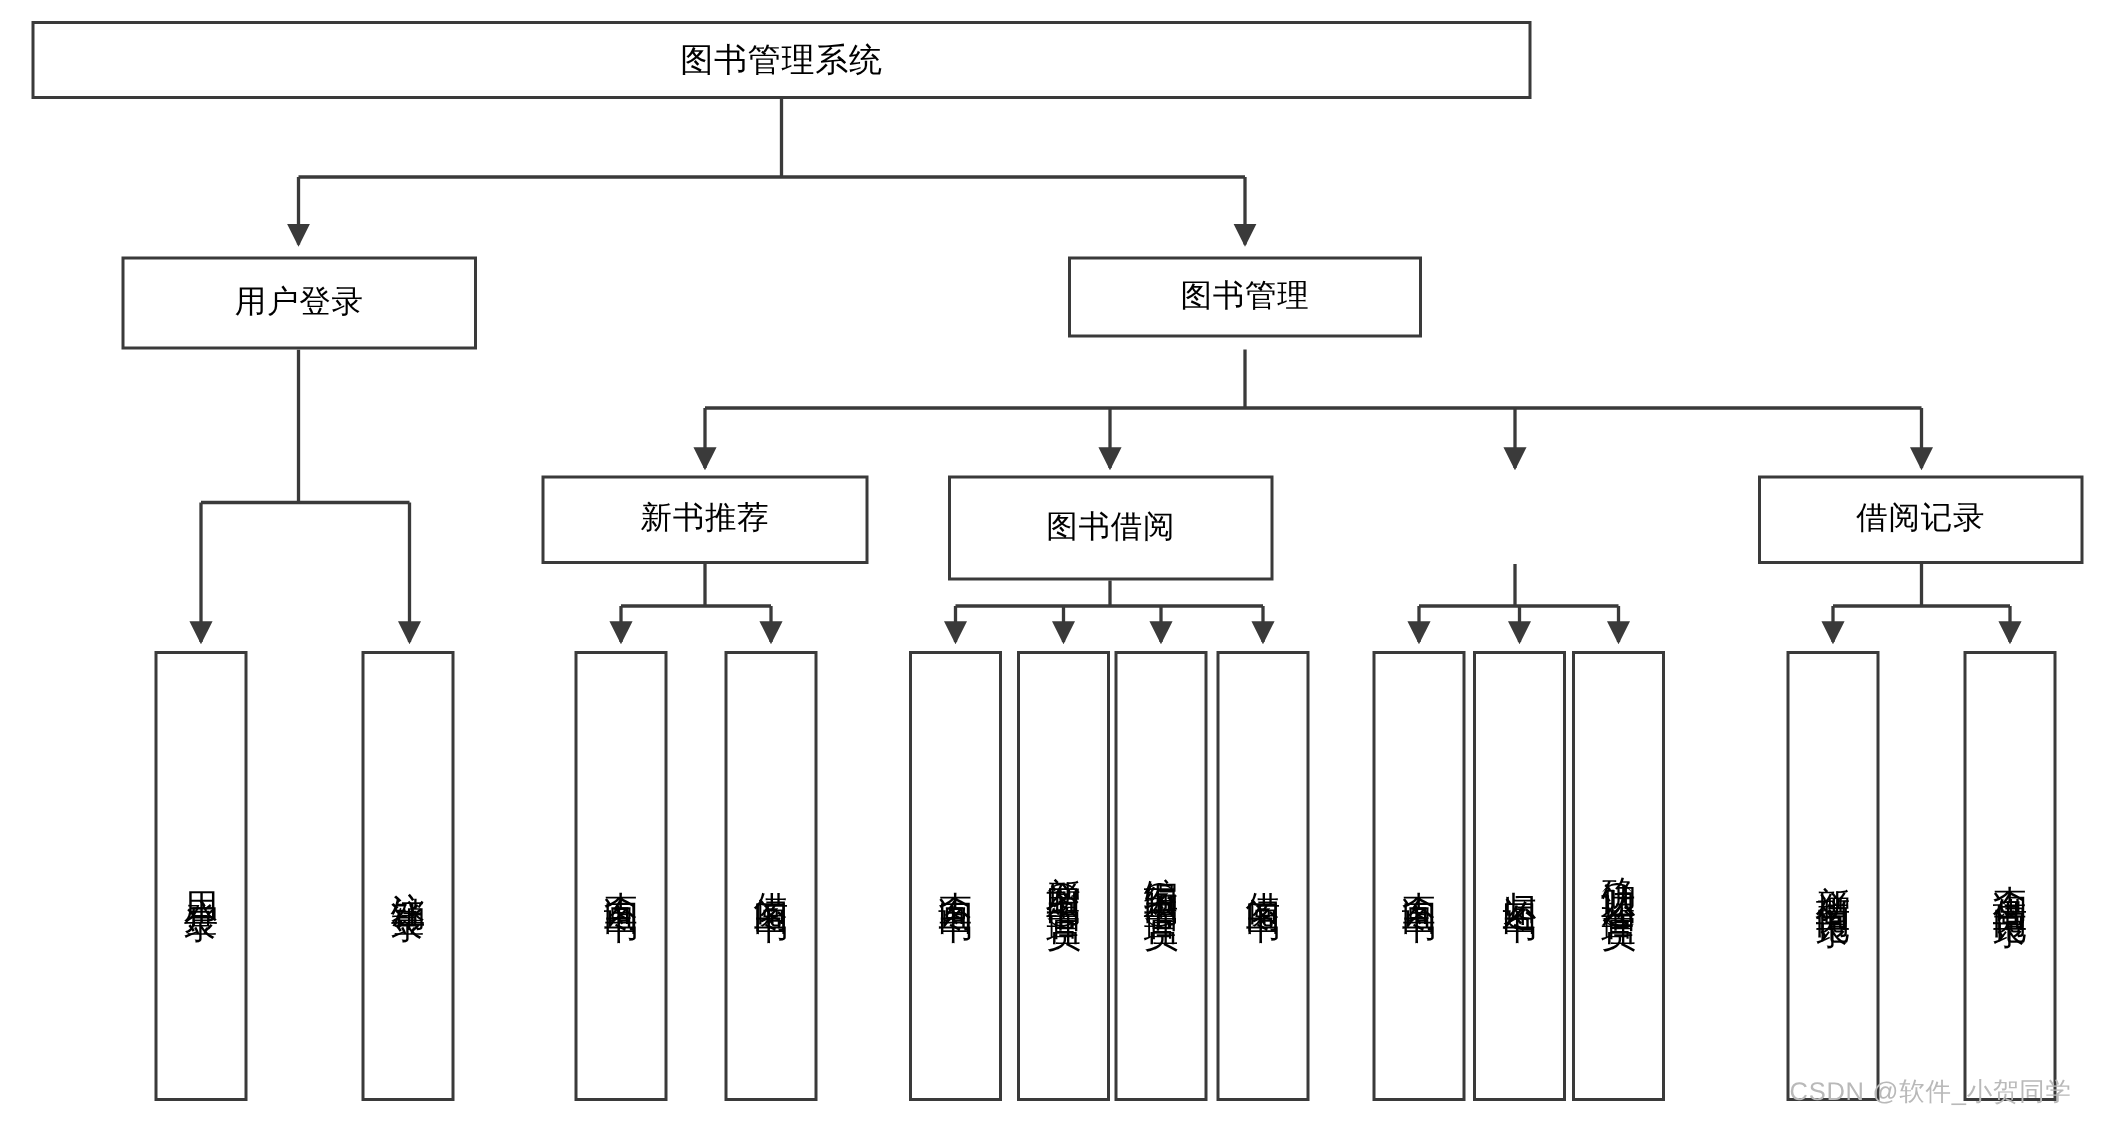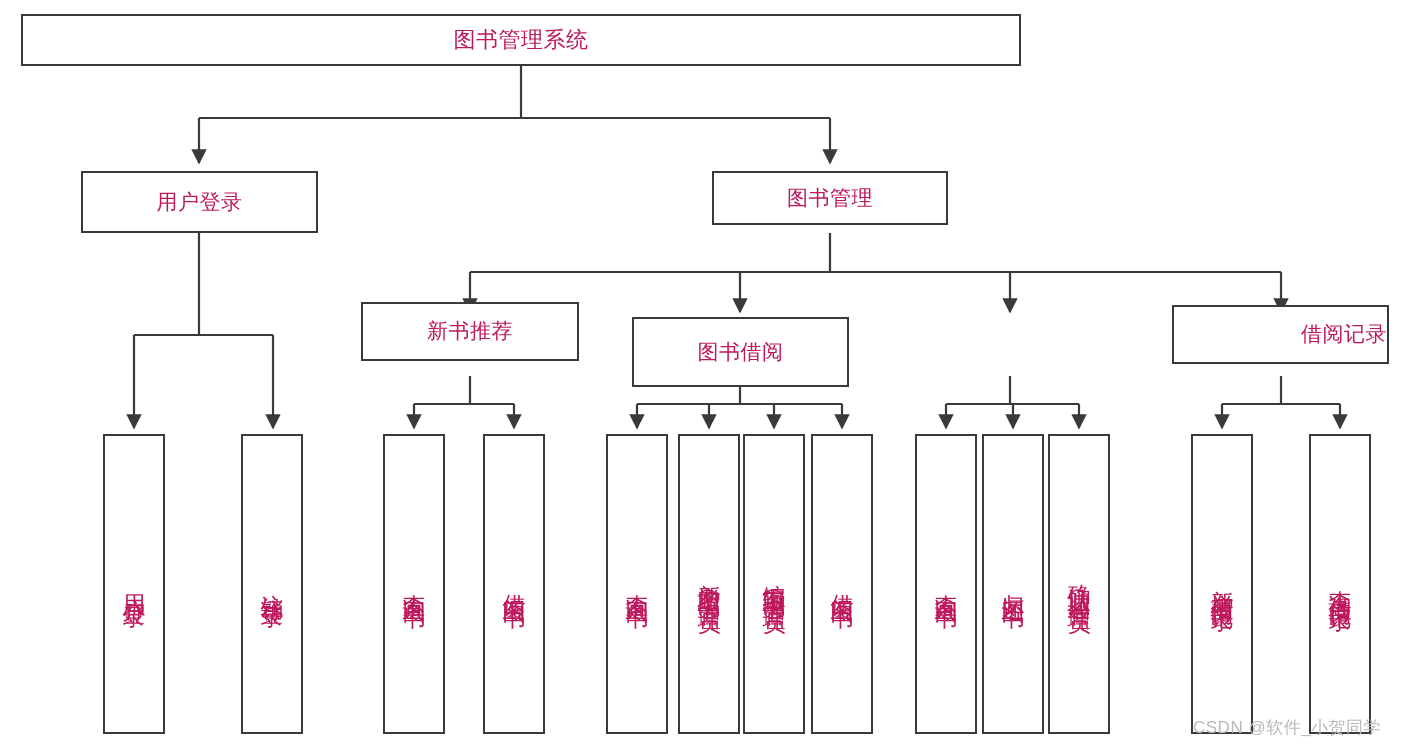--- a/index.html
+++ b/index.html
@@ -26,21 +26,21 @@
     pointer-events: none;
   }
   .node {
     position: absolute;
     box-sizing: border-box;
     border: 2.2px solid #3a3a3a;
     background: #ffffff;
     display: flex;
     align-items: center;
     justify-content: center;
-    color: #be185d;
+    color: #000000;
   }
   .node .label {
     display: block;
     text-align: center;
     line-height: 1.18;
     letter-spacing: 0.5px;
   }
   
   .node.horiz .label {
     font-size: 21px;
@@ -130,27 +130,27 @@
     <span class="label">图书管理系统</span>
   </div>
 
   <div class="node horiz" style="left:81px; top:171px; width:237px; height:62px;">
     <span class="label">用户登录</span>
   </div>
   <div class="node horiz" style="left:712px; top:171px; width:236px; height:54px;">
     <span class="label">图书管理</span>
   </div>
 
-  <div class="node horiz" style="left:361px; top:302px; width:218px; height:59px;">
+  <div class="node horiz" style="left:361px; top:317px; width:218px; height:59px;">
     <span class="label">新书推荐</span>
   </div>
   <div class="node horiz" style="left:632px; top:317px; width:217px; height:70px;">
     <span class="label">图书借阅</span>
   </div>
-  <div class="node horiz" style="left:1172px; top:305px; width:217px; height:59px;justify-content:flex-end;">
+  <div class="node horiz" style="left:1172px; top:317px; width:217px; height:59px;">
     <span class="label">借阅记录</span>
   </div>
 
   <div class="node vert" style="left:103px; top:434px; width:62px; height:300px;">
     <span class="label">用户登录</span>
   </div>
   <div class="node vert" style="left:241px; top:434px; width:62px; height:300px;">
     <span class="label">注销登录</span>
   </div>
 

